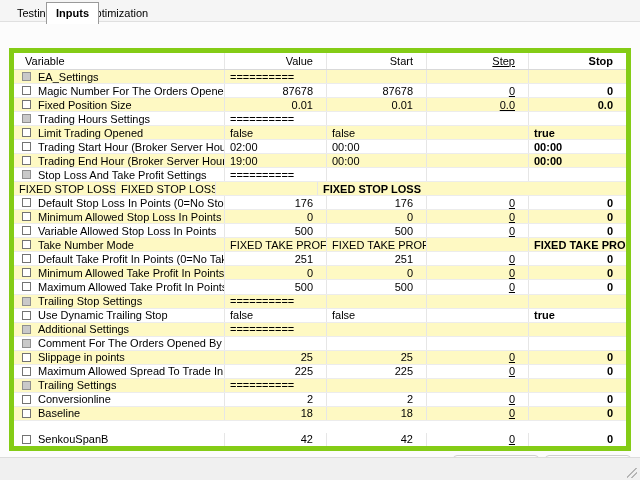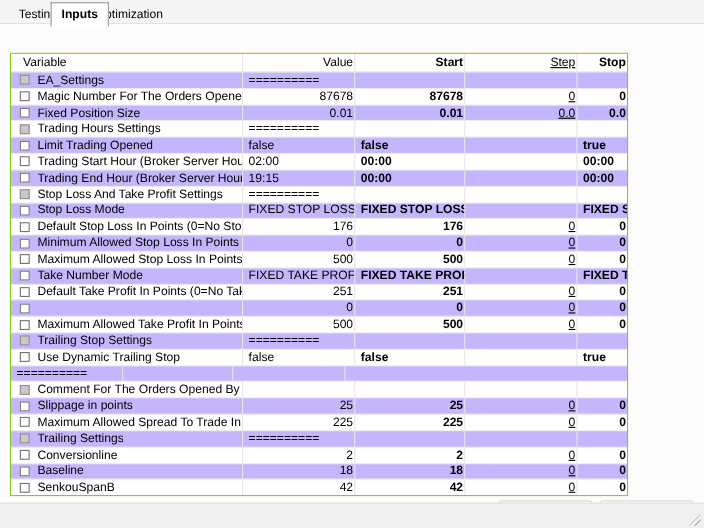--- a/index.html
+++ b/index.html
@@ -12,39 +12,39 @@
   .tab{position:absolute;top:4px;height:18px;line-height:18px;padding:0 9px;color:#000;
        text-align:center;white-space:nowrap;z-index:1;}
   .tab.active{top:2px;height:21px;line-height:20px;background:#ffffff;
        border:1px solid #9a9a9a;border-bottom:none;z-index:3;font-weight:bold;}
   .tab-testing{left:8px;}
   .tab-inputs{left:46px;}
   .tab-optimization{left:78px;}
   
   .page{position:absolute;left:0;top:22px;width:640px;height:435px;background:#fcfcfc;}
   
-  .itable{position:absolute;left:9px;top:26px;width:562px;height:403px;background:#ffffff;
-          border:1px solid #84cc16;display:flex;flex-direction:column;box-sizing:border-box;}
+  .itable{position:absolute;left:9px;top:26px;width:622px;height:403px;background:#ffffff;
+          border:5px solid #84cc16;display:flex;flex-direction:column;box-sizing:border-box;}
   .thead{display:flex;height:17px;flex:0 0 17px;background:#ffffff;border-bottom:1px solid #d9d9d9;
          box-sizing:border-box;}
   .tbody{display:flex;flex-direction:column;flex:1;}
   .trow{display:flex;flex:1;background:#ffffff;border-bottom:1px solid #ececec;box-sizing:border-box;}
-  .trow:last-child{border-bottom:none;}
-  .trow.alt{background:#c4b5fd;}
+  .trow:last-child{border-bottom:none;margin-top:12px;}
+  .trow.alt{background:#fef9c3;}
   .cell{box-sizing:border-box;border-right:1px solid #e6e6e6;overflow:hidden;white-space:nowrap;
         display:flex;align-items:center;}
   .cell:last-child{border-right:none;font-weight:bold;}
   .c-var{width:211px;flex:0 0 211px;padding-left:8px;}
   .c-value{width:102px;flex:0 0 102px;}
-  .c-start{width:100px;flex:0 0 100px;font-weight:bold;}
+  .c-start{width:100px;flex:0 0 100px;}
   .c-step{width:102px;flex:0 0 102px;text-decoration:underline;}
   .c-stop{flex:1;}
   .hcell{font-size:11px;color:#000;}
   .hcell.c-var{padding-left:11px;}
-  .num{justify-content:flex-end;padding-right:1px;text-align:center;}
+  .num{justify-content:flex-end;padding-right:13px;text-align:center;}
   .txt{justify-content:flex-start;padding-left:5px;}
   .checkbox{width:9px;height:9px;box-sizing:border-box;border:1px solid #737373;background:#ffffff;
             margin-right:7px;flex:0 0 9px;}
   .checkbox.gray{border-color:#8f8f8f;background:#c9c9c9;}
   .varlabel{overflow:hidden;white-space:nowrap;}
   
   .btn{position:absolute;box-sizing:border-box;background:#fdfdfd;border:1px solid #d0d0d0;
        border-radius:4px;font-size:11px;font-family:"Liberation Sans",sans-serif;
        text-align:center;padding:0;color:#000;}
   .btn-load{left:453px;top:433px;width:86px;height:19px;}
@@ -135,40 +135,36 @@
             <div class="cell c-value txt">02:00</div>
             <div class="cell c-start txt">00:00</div>
             <div class="cell c-step txt"></div>
             <div class="cell c-stop txt">00:00</div>
           </div>
           <div class="trow alt">
             <div class="cell c-var">
               <span class="checkbox"></span>
               <span class="varlabel">Trading End Hour (Broker Server Hour)</span>
             </div>
-            <div class="cell c-value txt">19:15</div>
+            <div class="cell c-value txt">19:00</div>
             <div class="cell c-start txt">00:00</div>
             <div class="cell c-step txt"></div>
             <div class="cell c-stop txt">00:00</div>
           </div>
           <div class="trow">
             <div class="cell c-var">
               <span class="checkbox gray"></span>
               <span class="varlabel">Stop Loss And Take Profit Settings</span>
             </div>
             <div class="cell c-value txt">==========</div>
             <div class="cell c-start txt"></div>
             <div class="cell c-step txt"></div>
             <div class="cell c-stop txt"></div>
           </div>
           <div class="trow alt">
-            <div class="cell c-var">
-              <span class="checkbox"></span>
-              <span class="varlabel">Stop Loss Mode</span>
-            </div>
             <div class="cell c-value txt">FIXED STOP LOSS</div>
             <div class="cell c-start txt">FIXED STOP LOSS</div>
             <div class="cell c-step txt"></div>
             <div class="cell c-stop txt">FIXED STOP LOSS</div>
           </div>
           <div class="trow">
             <div class="cell c-var">
               <span class="checkbox"></span>
               <span class="varlabel">Default Stop Loss In Points (0=No Stop Loss)</span>
             </div>
@@ -183,21 +179,21 @@
               <span class="varlabel">Minimum Allowed Stop Loss In Points</span>
             </div>
             <div class="cell c-value num">0</div>
             <div class="cell c-start num">0</div>
             <div class="cell c-step num">0</div>
             <div class="cell c-stop num">0</div>
           </div>
           <div class="trow">
             <div class="cell c-var">
               <span class="checkbox"></span>
-              <span class="varlabel">Maximum Allowed Stop Loss In Points</span>
+              <span class="varlabel">Variable Allowed Stop Loss In Points</span>
             </div>
             <div class="cell c-value num">500</div>
             <div class="cell c-start num">500</div>
             <div class="cell c-step num">0</div>
             <div class="cell c-stop num">0</div>
           </div>
           <div class="trow alt">
             <div class="cell c-var">
               <span class="checkbox"></span>
               <span class="varlabel">Take Number Mode</span>
@@ -213,20 +209,21 @@
               <span class="varlabel">Default Take Profit In Points (0=No Take Pro...</span>
             </div>
             <div class="cell c-value num">251</div>
             <div class="cell c-start num">251</div>
             <div class="cell c-step num">0</div>
             <div class="cell c-stop num">0</div>
           </div>
           <div class="trow alt">
             <div class="cell c-var">
               <span class="checkbox"></span>
+              <span class="varlabel">Minimum Allowed Take Profit In Points</span>
             </div>
             <div class="cell c-value num">0</div>
             <div class="cell c-start num">0</div>
             <div class="cell c-step num">0</div>
             <div class="cell c-stop num">0</div>
           </div>
           <div class="trow">
             <div class="cell c-var">
               <span class="checkbox"></span>
               <span class="varlabel">Maximum Allowed Take Profit In Points</span>
@@ -250,20 +247,24 @@
             <div class="cell c-var">
               <span class="checkbox"></span>
               <span class="varlabel">Use Dynamic Trailing Stop</span>
             </div>
             <div class="cell c-value txt">false</div>
             <div class="cell c-start txt">false</div>
             <div class="cell c-step txt"></div>
             <div class="cell c-stop txt">true</div>
           </div>
           <div class="trow alt">
+            <div class="cell c-var">
+              <span class="checkbox gray"></span>
+              <span class="varlabel">Additional Settings</span>
+            </div>
             <div class="cell c-value txt">==========</div>
             <div class="cell c-start txt"></div>
             <div class="cell c-step txt"></div>
             <div class="cell c-stop txt"></div>
           </div>
           <div class="trow">
             <div class="cell c-var">
               <span class="checkbox gray"></span>
               <span class="varlabel">Comment For The Orders Opened By This EA</span>
             </div>

